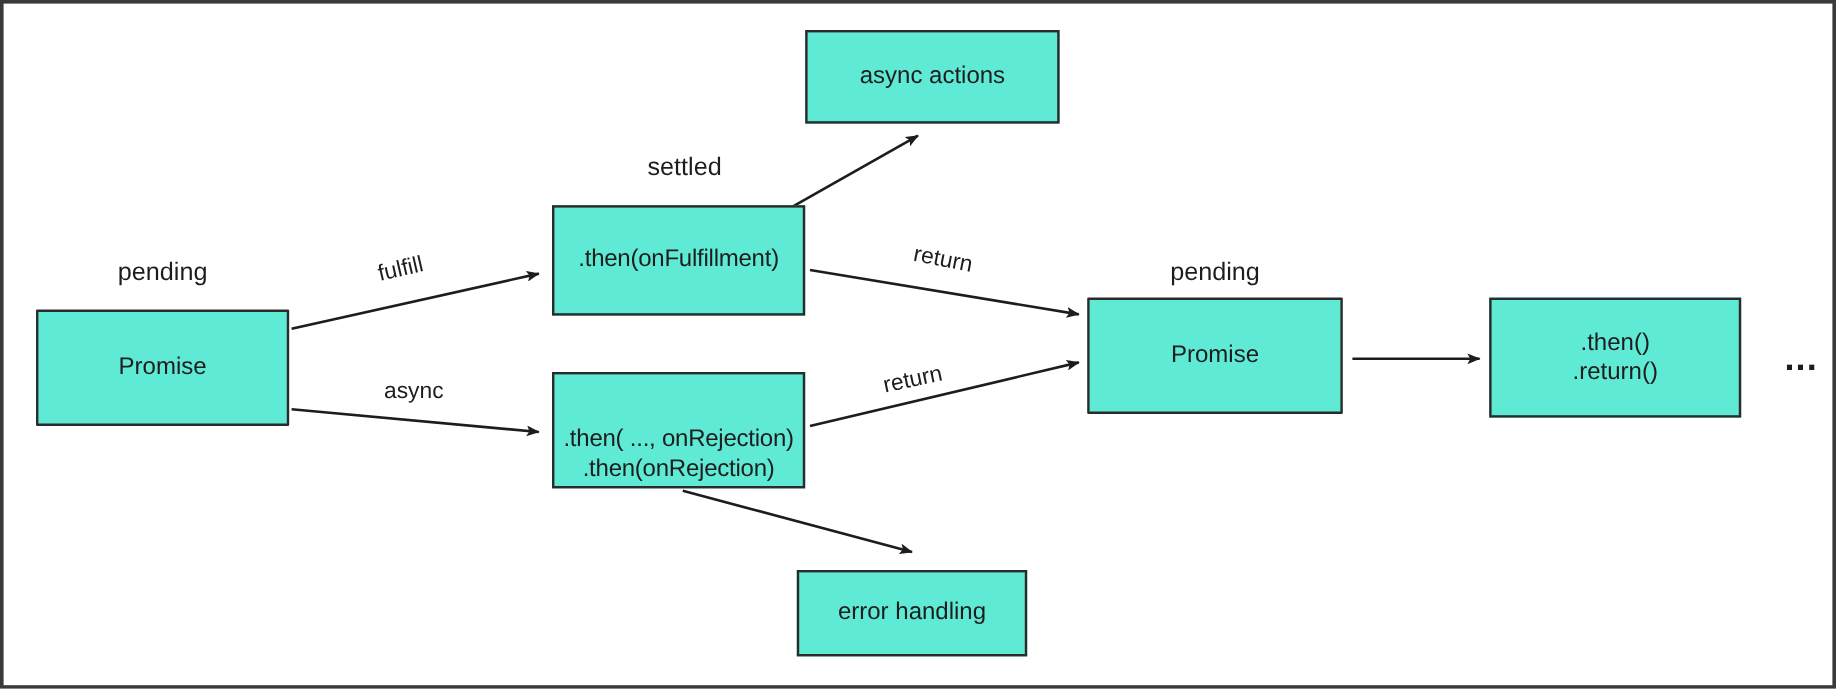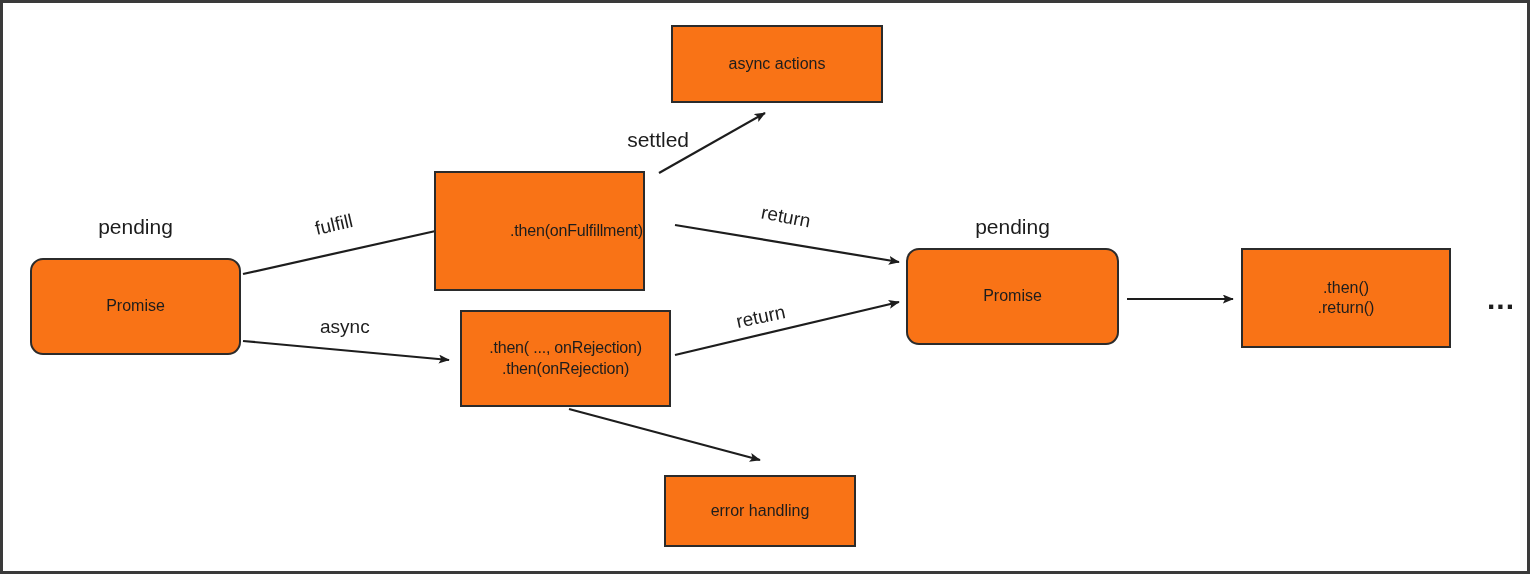--- a/index.html
+++ b/index.html
@@ -25,33 +25,33 @@
     top: 0;
     width: 1530px;
     height: 574px;
     pointer-events: none;
   }
 
   
   .node {
     position: absolute;
     box-sizing: border-box;
-    background: #f97316;
+    background: #5eead4;
     border: 2px solid #2b2b2b;
     display: flex;
     flex-direction: column;
     align-items: center;
     justify-content: center;
     text-align: center;
-    font-size: 16px;
+    font-size: 20px;
     line-height: 1.28;
     color: #1d1d1d;
     white-space: nowrap;
   }
-  .node.rounded { border-radius: 13px; }
+  .node.rounded { border-radius: 1px; }
   .node.tight { letter-spacing: -0.2px; }
 
   
   .state-label {
     position: absolute;
     font-size: 21px;
     color: #1d1d1d;
     white-space: nowrap;
   }
 
@@ -98,26 +98,26 @@
     <path d="M566,406 L757,457" fill="none" stroke="#1d1d1d" stroke-width="2.2" marker-end="url(#arrow)"></path>
 
     <path d="M1124,296 L1230,296" fill="none" stroke="#1d1d1d" stroke-width="2.2" marker-end="url(#arrow)"></path>
   </svg>
 
   <div class="state-label" style="left:27px; top:212px; width:211px; text-align:center;">pending</div>
   <div class="node rounded" style="left:27px; top:255px; width:211px; height:97px;">
     <span>Promise</span>
   </div>
 
-  <div class="state-label" style="left:475px; top:125px; width:211px; text-align:right;">settled</div>
-  <div class="node tight" style="left:431px; top:168px; width:211px; height:120px;align-items:flex-end;">
+  <div class="state-label" style="left:462px; top:125px; width:211px; text-align:center;">settled</div>
+  <div class="node tight" style="left:457px; top:168px; width:211px; height:92px;">
     <span>.then(onFulfillment)</span>
   </div>
 
-  <div class="node tight" style="left:457px; top:307px; width:211px; height:97px; justify-content:center;">
+  <div class="node tight" style="left:457px; top:307px; width:211px; height:97px; justify-content:flex-end;">
     <span>.then(  ..., onRejection)</span>
     <span>.then(onRejection)</span>
   </div>
 
   <div class="node" style="left:668px; top:22px; width:212px; height:78px;">
     <span>async actions</span>
   </div>
 
   <div class="node" style="left:661px; top:472px; width:192px; height:72px;">
     <span>error handling</span>

